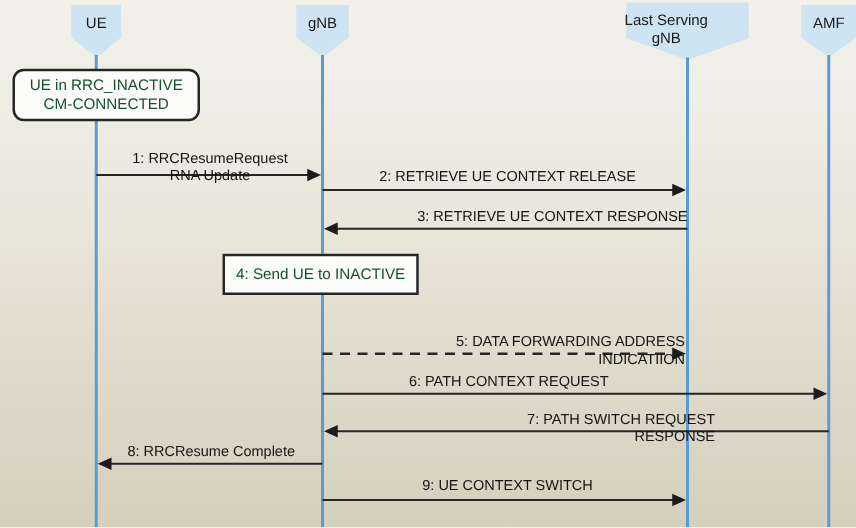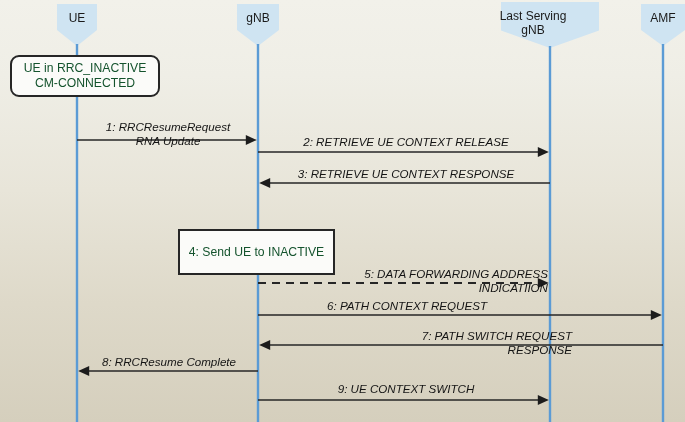--- a/index.html
+++ b/index.html
@@ -40,21 +40,20 @@
   .lifeline { stroke: #5b9bd5; stroke-width: 2.4; }
 
   
   .msg-line { stroke: #262626; stroke-width: 1.7; fill: none; }
   .msg-line.dashed { stroke-dasharray: 8 6; stroke-width: 2.1; }
   .msg-head { fill: #1c1c1c; }
 
   .msg-label {
     position: absolute;
     font-size: 11.6px;
-    font-style: italic;
     color: #141414;
     line-height: 13.5px;
     white-space: pre-line;
     pointer-events: none;
   }
   .msg-label.center { text-align: center; }
   .msg-label.left { text-align: right; }
 
   
   .note {
@@ -117,29 +116,29 @@
       <div class="hdr-label" style="left: 231px; top: 11px; width: 54px;">gNB</div>
       <div class="hdr-label" style="left: 478px; top: 9px; width: 110px;">Last Serving
 gNB</div>
       <div class="hdr-label" style="left: 635px; top: 11px; width: 56px;">AMF</div>
     </div>
 
   <div id="message-labels">
       <div class="msg-label center" style="left: 78px; top: 120px; width: 180px;">1: RRCResumeRequest
 RNA Update</div>
       <div class="msg-label center" style="left: 262px; top: 135px; width: 288px;">2: RETRIEVE  UE CONTEXT RELEASE</div>
-      <div class="msg-label center" style="left: 262px; top: 167px; width: 288px;">3: RETRIEVE  UE CONTEXT RESPONSE</div>
+      <div class="msg-label center" style="left: 262px; top: 167px; width: 288px; text-align: right;">3: RETRIEVE  UE CONTEXT RESPONSE</div>
       <div class="msg-label left" style="left: 268px; top: 267px; width: 280px;">5: DATA FORWARDING ADDRESS
 INDICATIION</div>
       <div class="msg-label center" style="left: 262px; top: 299px; width: 290px;">6: PATH CONTEXT REQUEST</div>
       <div class="msg-label left" style="left: 292px; top: 329px; width: 280px;">7: PATH SWITCH REQUEST
 RESPONSE</div>
       <div class="msg-label center" style="left: 80px; top: 355px; width: 178px;">8: RRCResume Complete</div>
       <div class="msg-label center" style="left: 262px; top: 382px; width: 288px;">9: UE CONTEXT SWITCH</div>
     </div>
 
   <div id="notes">
       <div class="note rounded" style="left: 10px; top: 55px; width: 150px; height: 42px;">UE in RRC_INACTIVE
 CM-CONNECTED</div>
-      <div class="note square" style="left: 178px; top: 229px; width: 157px; height: 46px;">4: Send UE to INACTIVE</div>
+      <div class="note square" style="left: 178px; top: 203px; width: 157px; height: 33px;">4: Send UE to INACTIVE</div>
     </div>
 
 </div>
 
 </body></html>

